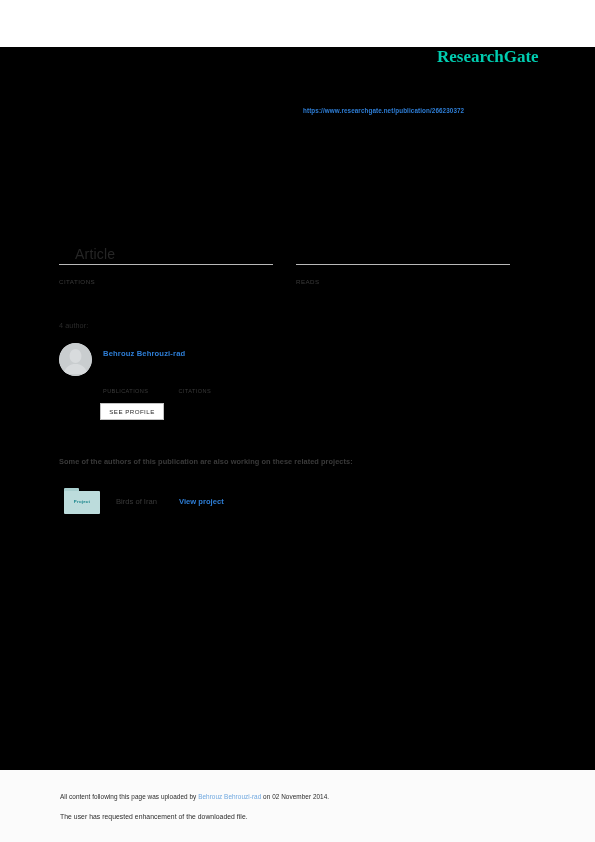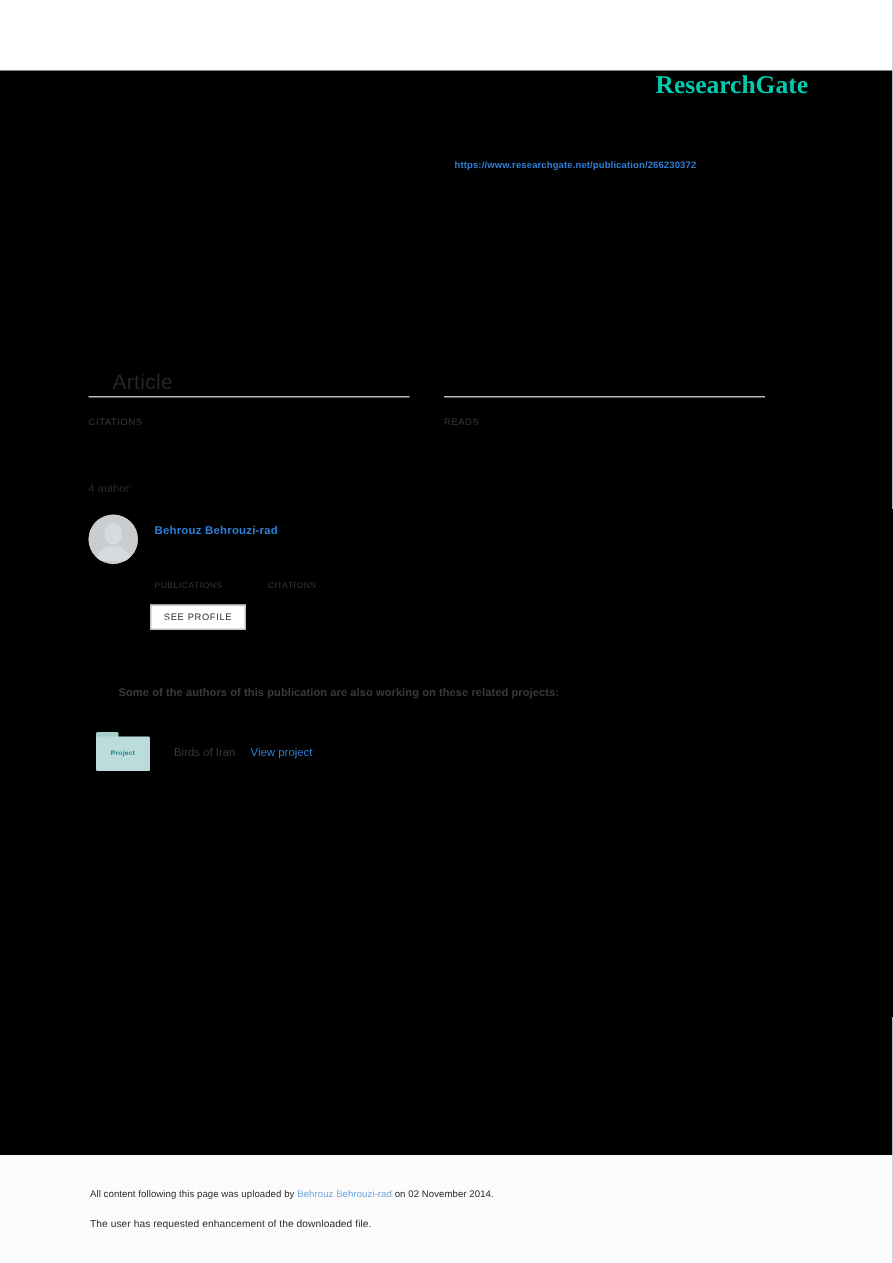--- a/index.html
+++ b/index.html
@@ -208,21 +208,20 @@
   
   .projects-intro {
     position: absolute;
     left: 59px;
     top: 457px;
     font-size: 7.4px;
     font-weight: bold;
     color: #3a3a3a;
     letter-spacing: 0.05px;
     white-space: nowrap;
-    margin-left: 20px;
   }
 
   .project-row {
     position: absolute;
     left: 64px;
     top: 488px;
     display: flex;
     align-items: center;
   }
   .project-icon {
@@ -258,22 +257,22 @@
     letter-spacing: 0.2px;
   }
   .project-text {
     margin-left: 16px;
     font-size: 7.6px;
     color: #3a3a3a;
     white-space: nowrap;
   }
   .project-link {
     color: #2e7ed6;
-    font-weight: normal;
-    margin-left: 8px;
+    font-weight: bold;
+    margin-left: 20px;
     cursor: pointer;
   }
 
   
   .footer-line1 {
     position: absolute;
     left: 60px;
     top: 793px;
     font-size: 6.4px;
     color: #2b2b2b;

